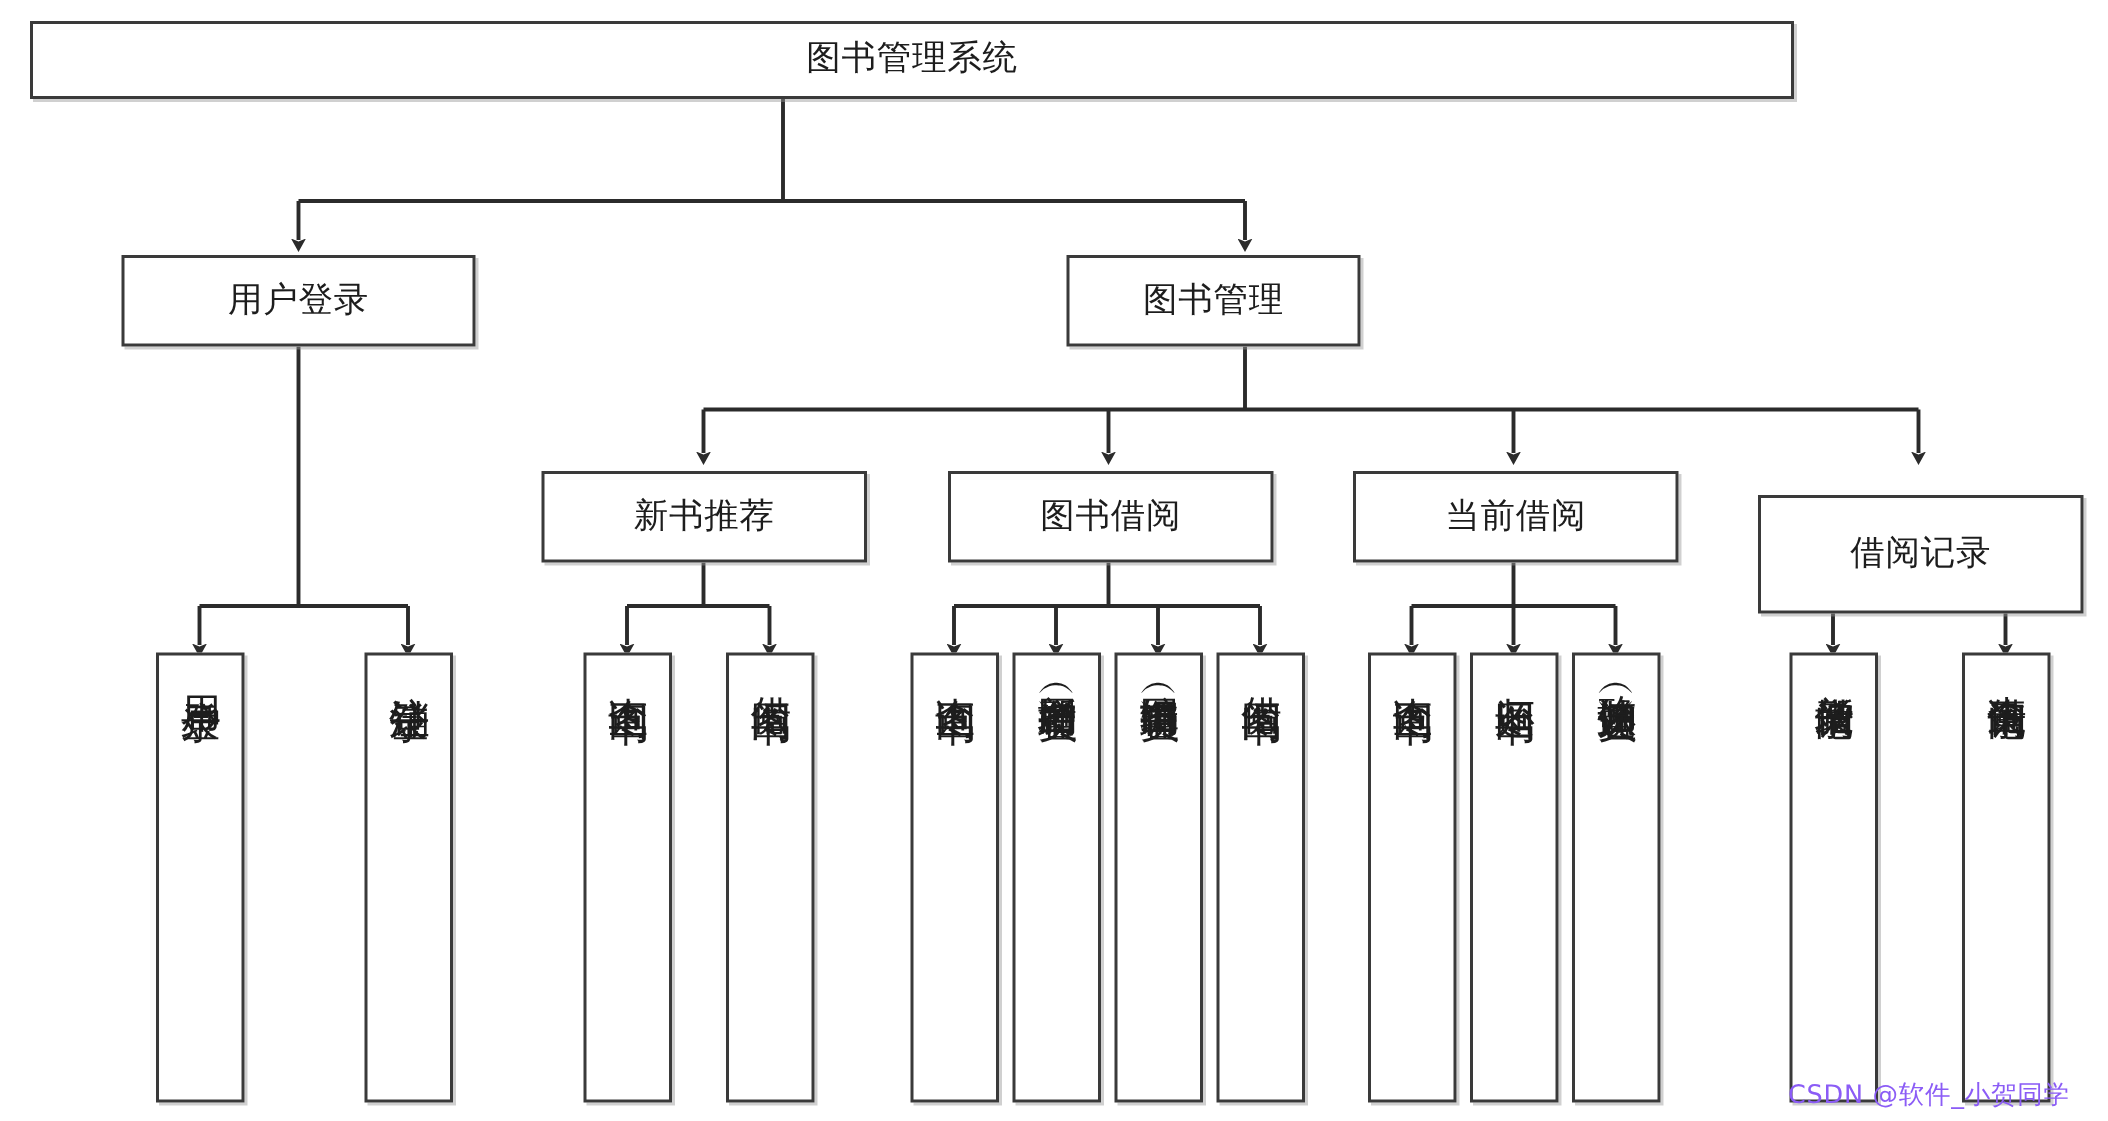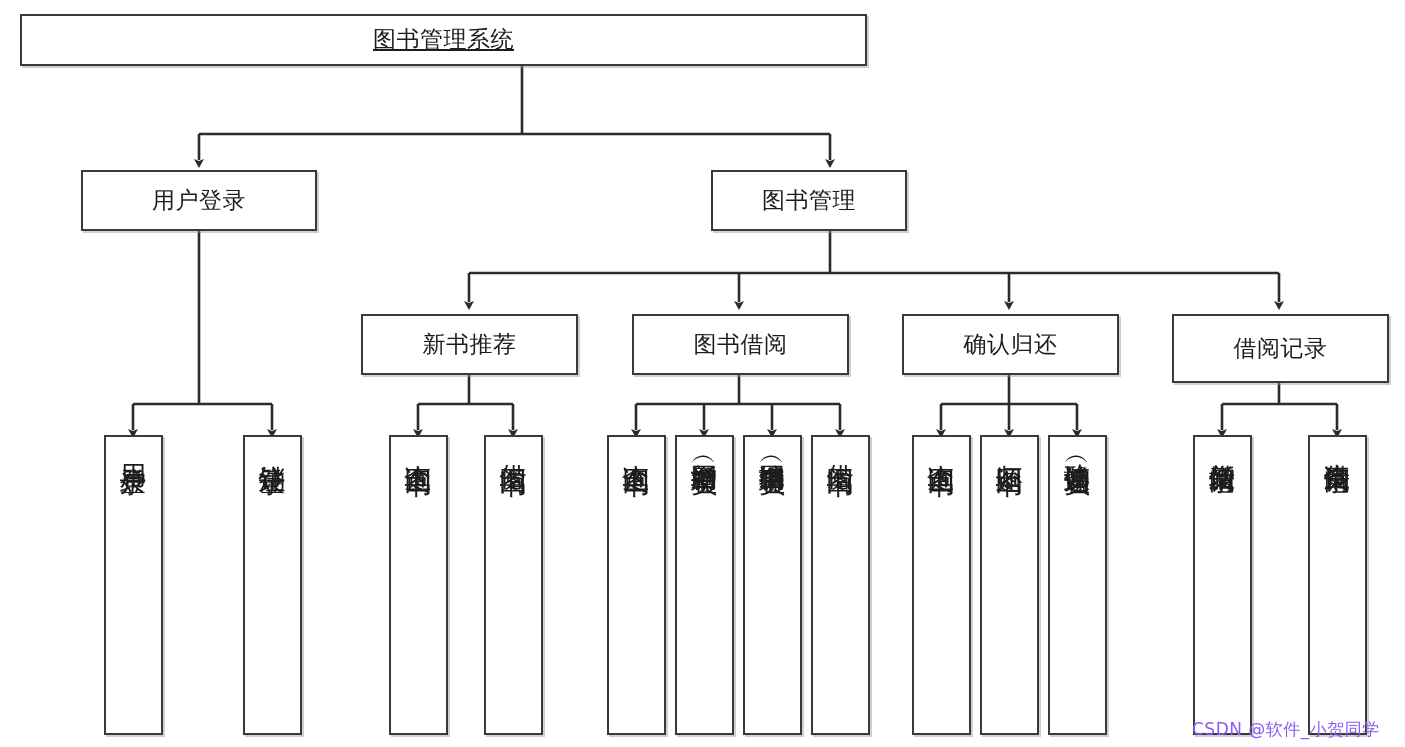--- a/index.html
+++ b/index.html
@@ -119,41 +119,41 @@
       <path d="M1009,404 L1009,430" marker-end="url(#arrow)"></path>
       <path d="M1077,404 L1077,430" marker-end="url(#arrow)"></path>
 
       <path d="M1279,375 L1279,404"></path>
       <path d="M1222,404 L1337,404"></path>
       <path d="M1222,404 L1222,430" marker-end="url(#arrow)"></path>
       <path d="M1337,404 L1337,430" marker-end="url(#arrow)"></path>
     </g>
   </svg>
 
-  <div class="node horiz" style="left:20px; top:14px; width:847px; height:52px;text-decoration:underline;">
+  <div class="node horiz" style="left:20px; top:14px; width:1176px; height:52px;">
     <span class="label">图书管理系统</span>
   </div>
 
   <div class="node horiz" style="left:81px; top:170px; width:236px; height:61px;">
     <span class="label">用户登录</span>
   </div>
   <div class="node horiz" style="left:711px; top:170px; width:196px; height:61px;">
     <span class="label">图书管理</span>
   </div>
 
   <div class="node horiz" style="left:632px; top:314px; width:217px; height:61px;">
     <span class="label">图书借阅</span>
   </div>
   <div class="node horiz" style="left:361px; top:314px; width:217px; height:61px;">
     <span class="label">新书推荐</span>
   </div>
   <div class="node horiz" style="left:902px; top:314px; width:217px; height:61px;">
-    <span class="label">确认归还</span>
-  </div>
-  <div class="node horiz" style="left:1172px; top:314px; width:217px; height:69px;">
+    <span class="label">当前借阅</span>
+  </div>
+  <div class="node horiz" style="left:1172px; top:330px; width:217px; height:79px;">
     <span class="label">借阅记录</span>
   </div>
 
   <div class="node vert" style="left:104px; top:435px; width:59px; height:300px;">
     <span class="label">用户登录</span>
   </div>
   <div class="node vert" style="left:243px; top:435px; width:59px; height:300px;">
     <span class="label">注销登录</span>
   </div>
 

